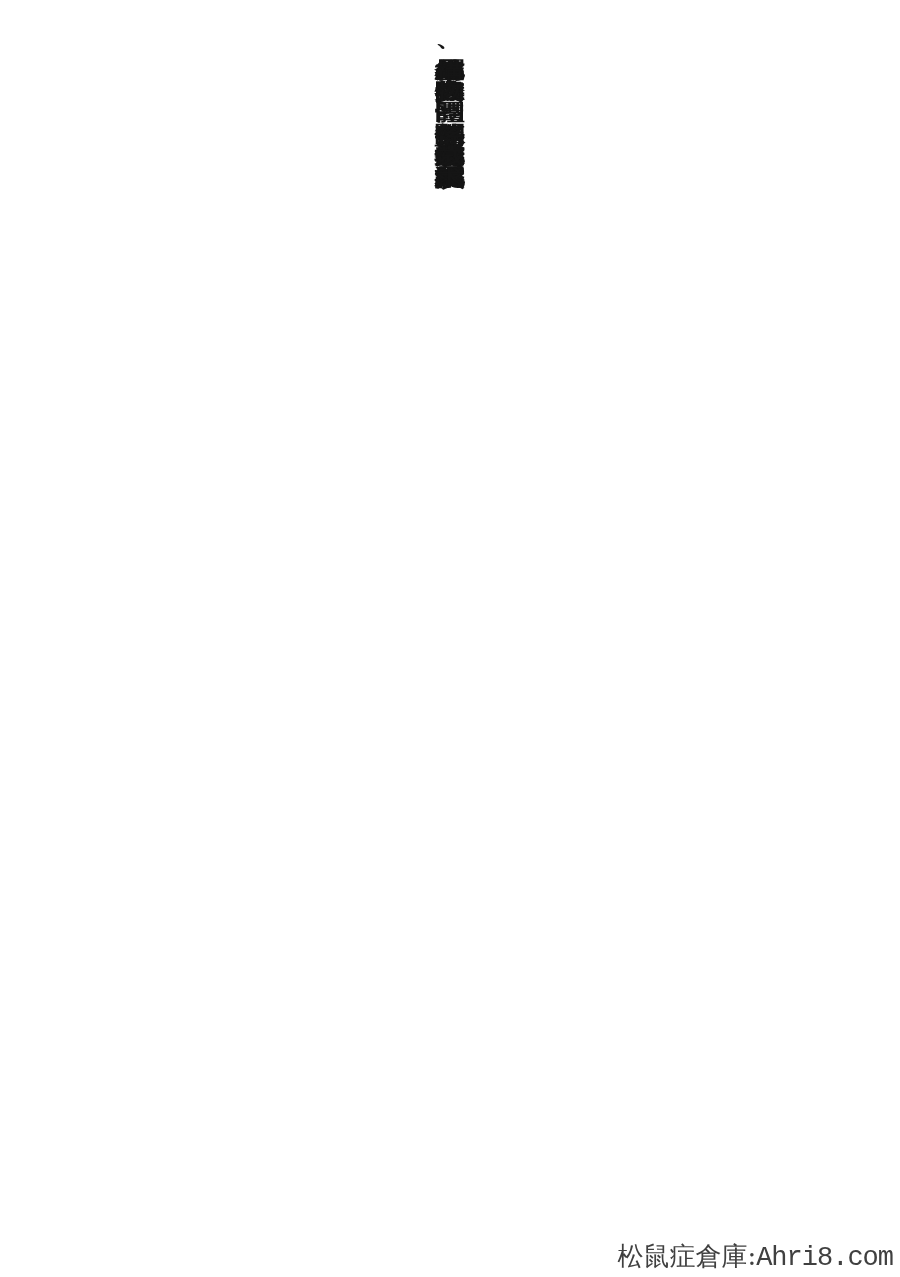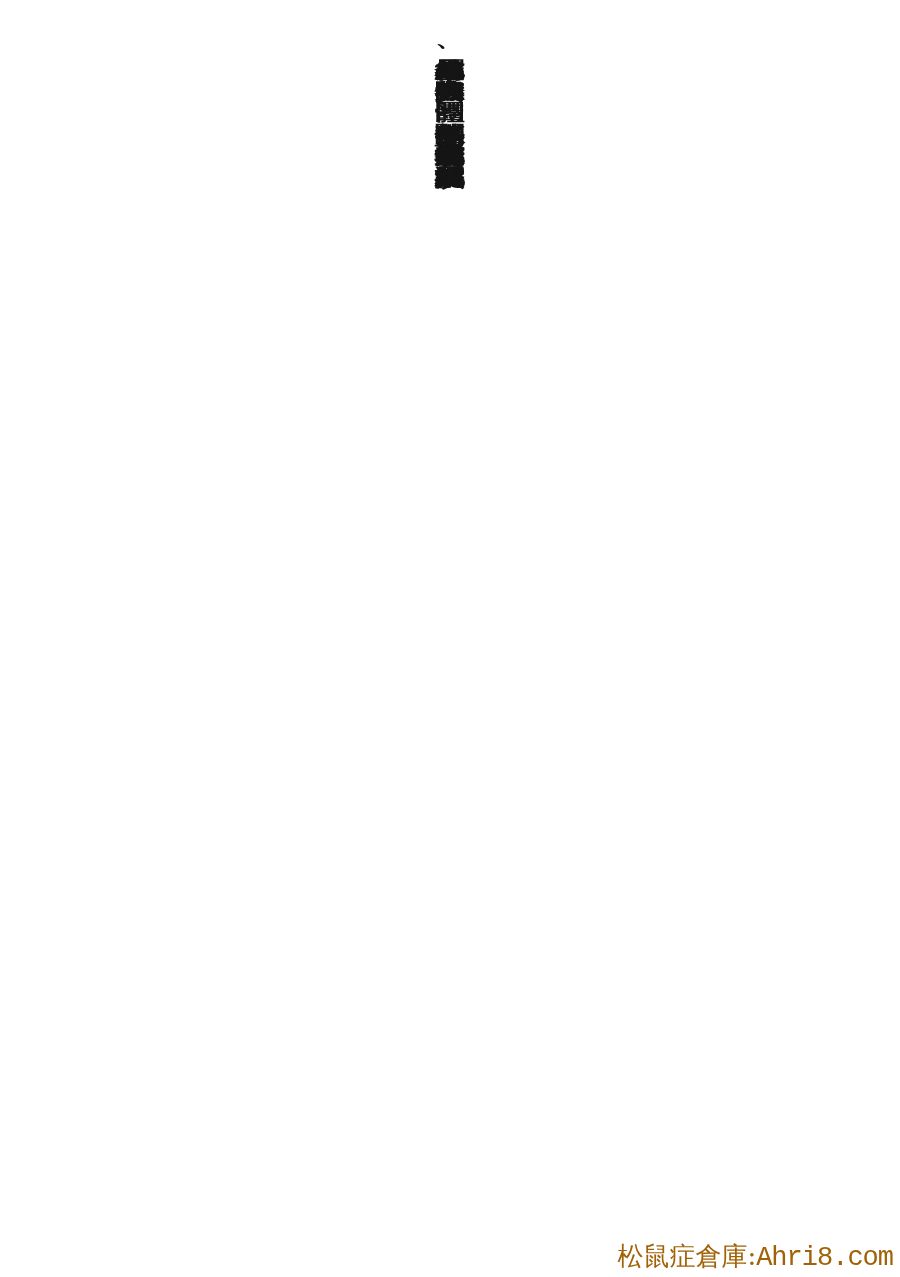--- a/index.html
+++ b/index.html
@@ -50,17 +50,17 @@
     letter-spacing: -1px;
   }
 </style>
 </head>
 <body>
 
 <div class="page" style="background: rgb(255, 255, 255);">
 
   <div class="vtext" style="color: rgb(21, 21, 21);">本作品純屬虛構、與實際存在的人物、團體、事件等毫無關係。作中出現的所有角色均已年滿十八歲。彼此稱謂純屬演出需求。</div>
 
-  <div class="watermark" style="color: #a16207;">
+  <div class="watermark" style="color: #404040;">
     <span class="wm-cjk">松鼠症倉庫:</span><span class="wm-latin">Ahri8.com</span>
   </div>
 
 </div>
 
 </body></html>

